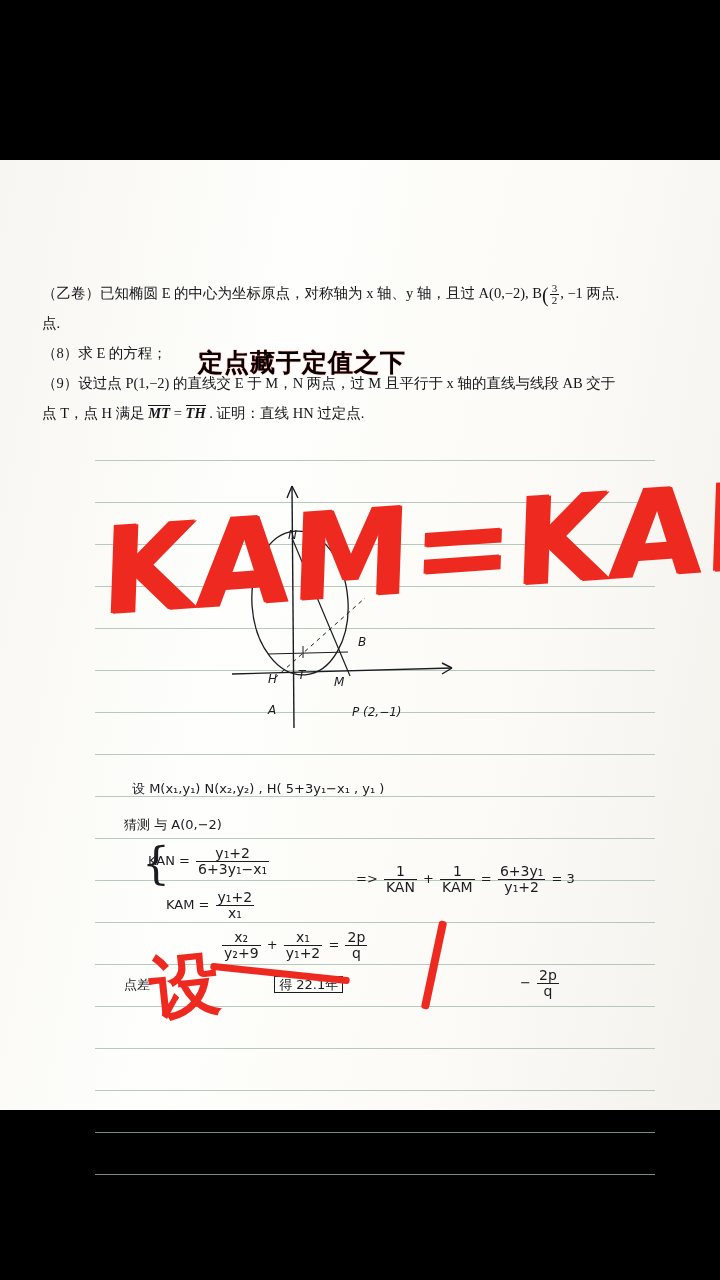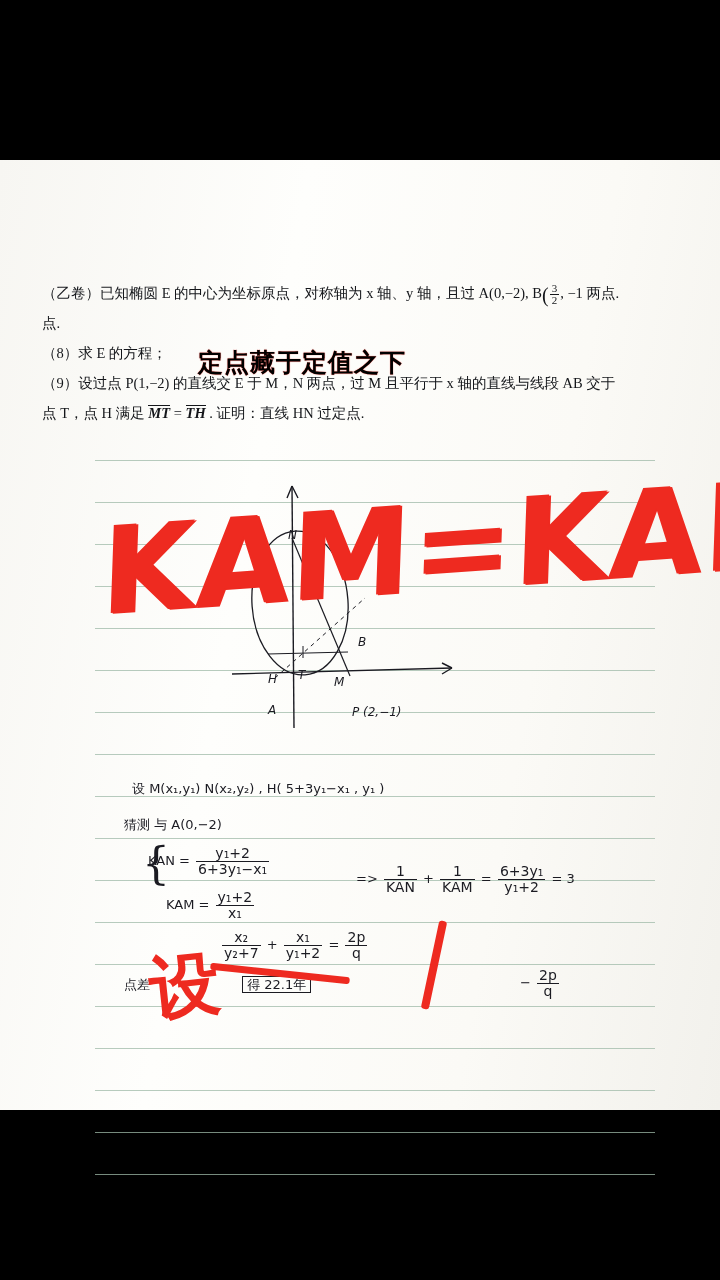--- a/index.html
+++ b/index.html
@@ -286,37 +286,37 @@
         <span class="fr">
           <span class="n">6+3y₁</span>
           <span class="d">y₁+2</span>
         </span>
         <span>= 3</span>
       </div>
 
       <div class="eqline" style="left:100px; top:150px;">
         <span class="fr">
           <span class="n">x₂</span>
-          <span class="d">y₂+7</span>
+          <span class="d">y₂+9</span>
         </span>
         <span>+</span>
         <span class="fr">
           <span class="n">x₁</span>
           <span class="d">y₁+2</span>
         </span>
         <span>=</span>
         <span class="fr">
           <span class="n">2p</span>
           <span class="d">q</span>
         </span>
       </div>
 
       <div class="eqline" style="left:4px; top:196px;">
         <span>点差</span>
-        <span class="boxed" style="margin-left:88px;">得 22.1年</span>
+        <span class="boxed" style="margin-left:120px;">得 22.1年</span>
       </div>
 
       <div class="eqline" style="left:400px; top:188px;">
         <span>−</span>
         <span class="fr">
           <span class="n">2p</span>
           <span class="d">q</span>
         </span>
       </div>
     </div>

